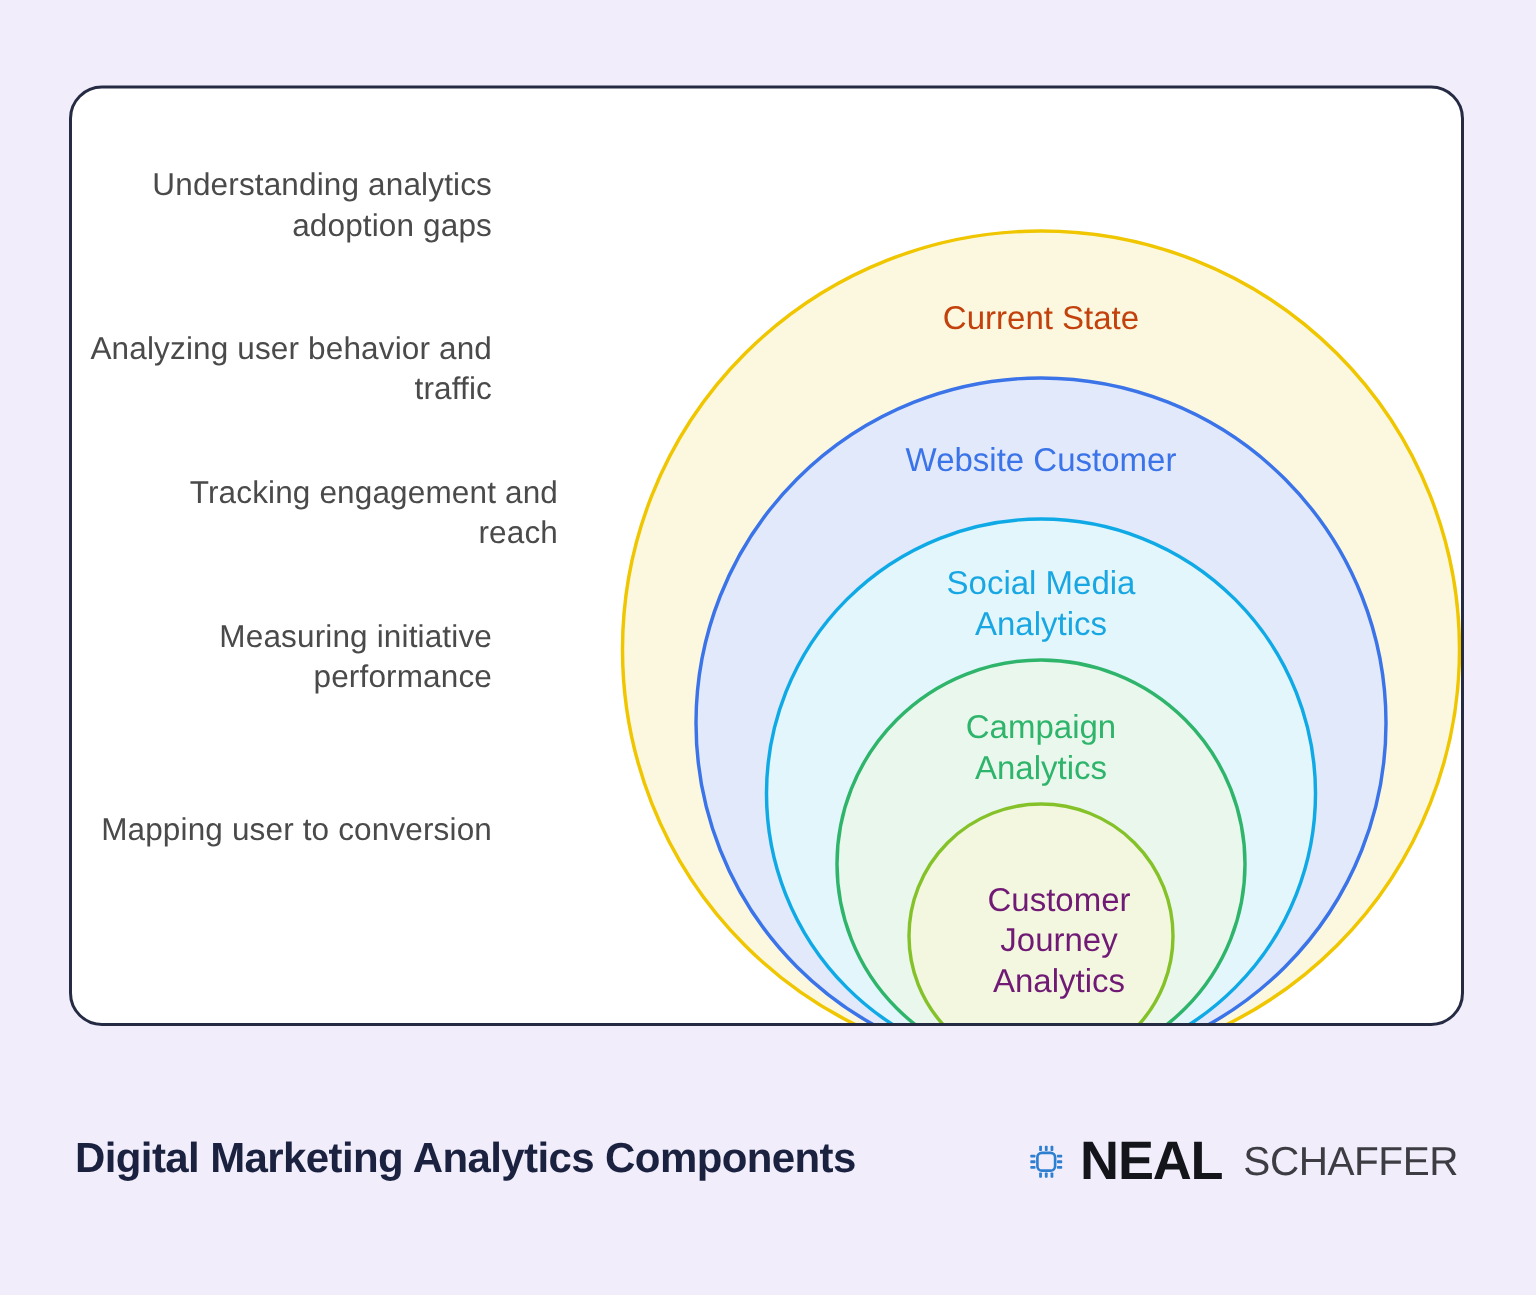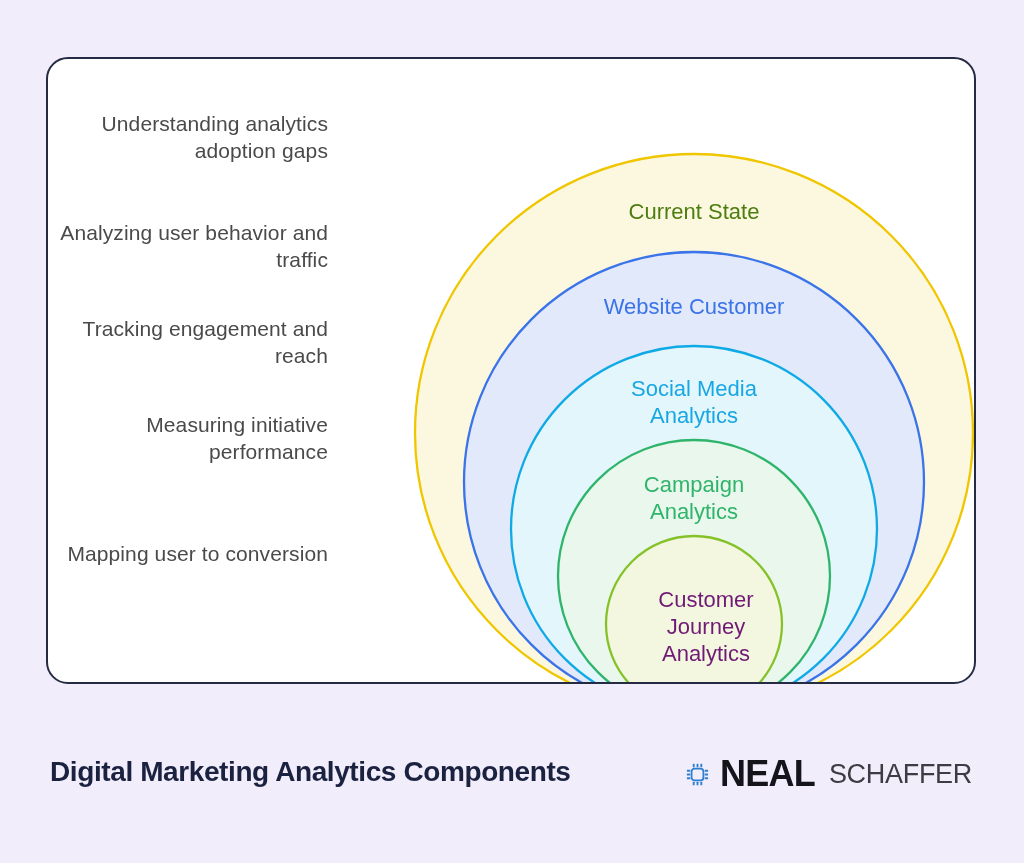--- a/index.html
+++ b/index.html
@@ -129,37 +129,37 @@
 <div id="stage" style="background: rgb(241, 237, 251);">
 
   <div id="card" style="background: rgb(255, 255, 255); border-color: rgb(38, 43, 68);">
 
     <div id="labels">
       <div class="desc-label" style="top: 52px;">Understanding
 analytics adoption
 gaps</div>
       <div class="desc-label" style="top: 161px;">Analyzing user
 behavior and traffic</div>
-      <div class="desc-label" style="top: 257px;">Tracking engagement
+      <div class="desc-label" style="top: 257px; margin-left: 44px;">Tracking engagement
 and reach</div>
       <div class="desc-label" style="top: 353px;">Measuring initiative
 performance</div>
       <div class="desc-label" style="top: 482px;">Mapping user to
 conversion</div>
     </div>
 
     <div id="venn">
       <svg id="venn-svg" width="640" height="627" viewBox="0 0 640 627">
         <circle id="circle-0" stroke-width="2.3" cx="356" cy="374" r="279" fill="#FCF8DF" stroke="#EFC600"></circle>
         <circle id="circle-1" stroke-width="2.3" cx="356" cy="423" r="230" fill="#E1E9FB" stroke="#3B73E8"></circle>
         <circle id="circle-2" stroke-width="2.3" cx="356" cy="470" r="183" fill="#E2F6FC" stroke="#0FAAE5"></circle>
         <circle id="circle-3" stroke-width="2.3" cx="356" cy="517" r="136" fill="#EAF7ED" stroke="#2FB56B"></circle>
         <circle id="circle-4" stroke-width="2.3" cx="356" cy="565" r="88" fill="#F3F7DF" stroke="#85C22A"></circle>
       </svg>
-      <div class="ring-label" id="ring-label-0" style="color: #4d7c0f; left: 226px; width: 260px; top: 139px;">Current State</div>
+      <div class="ring-label" id="ring-label-0" style="color: #c2410c; left: 226px; width: 260px; top: 139px;">Current State</div>
       <div class="ring-label" id="ring-label-1" style="color: rgb(59, 115, 232); left: 226px; width: 260px; top: 234px;">Website Customer</div>
       <div class="ring-label" id="ring-label-2" style="color: rgb(25, 167, 227); left: 226px; width: 260px; top: 316px;">Social Media
 Analytics</div>
       <div class="ring-label" id="ring-label-3" style="color: rgb(47, 181, 107); left: 226px; width: 260px; top: 412px;">Campaign
 Analytics</div>
       <div class="ring-label" id="ring-label-4" style="color: #701a75; left: 238px; width: 260px; top: 527px;">Customer
 Journey
 Analytics</div>
     </div>
 

